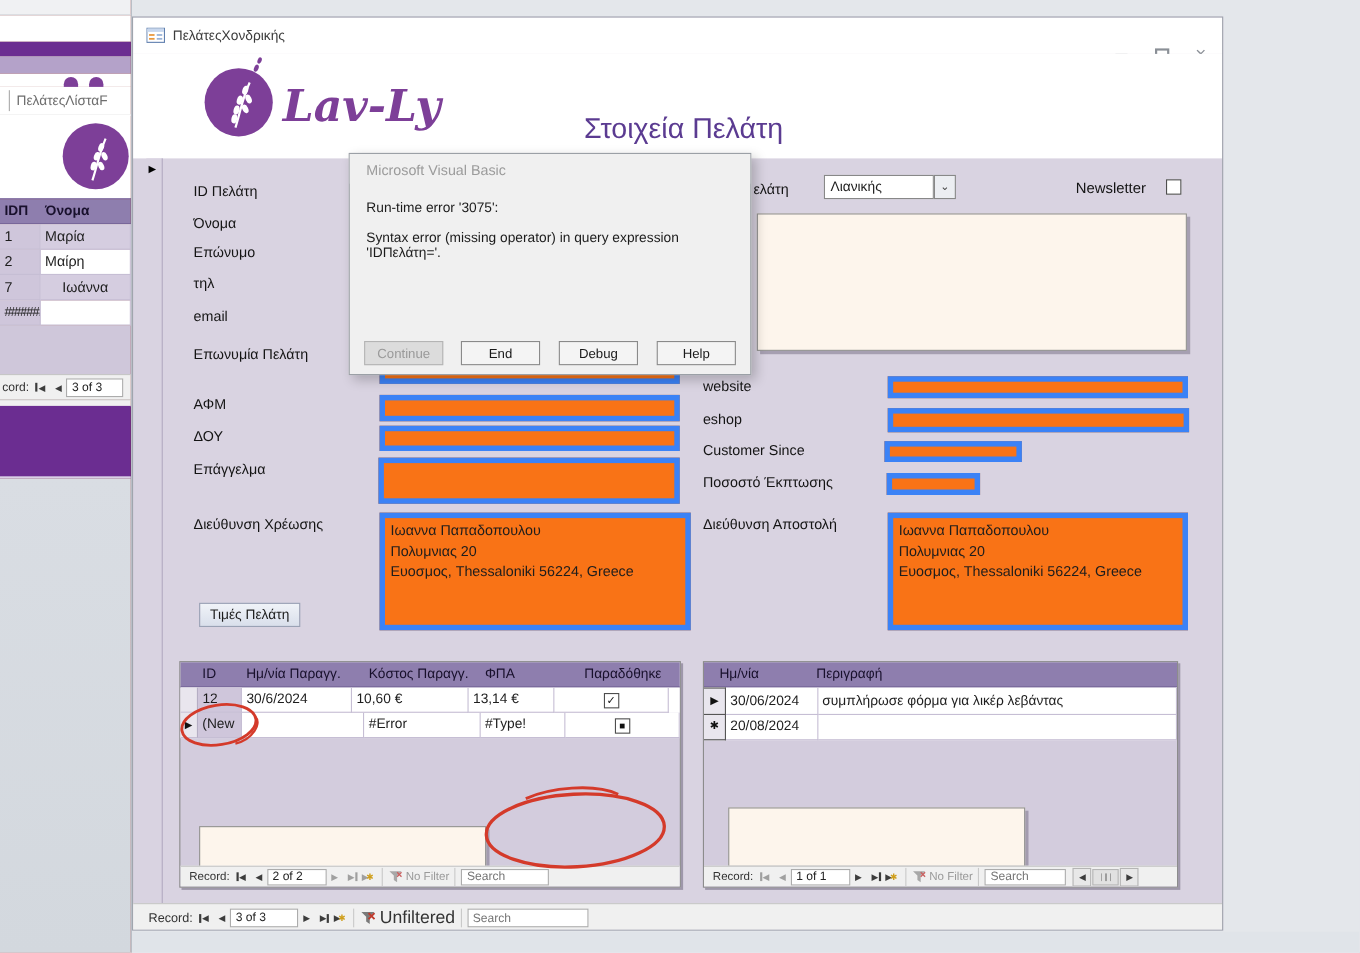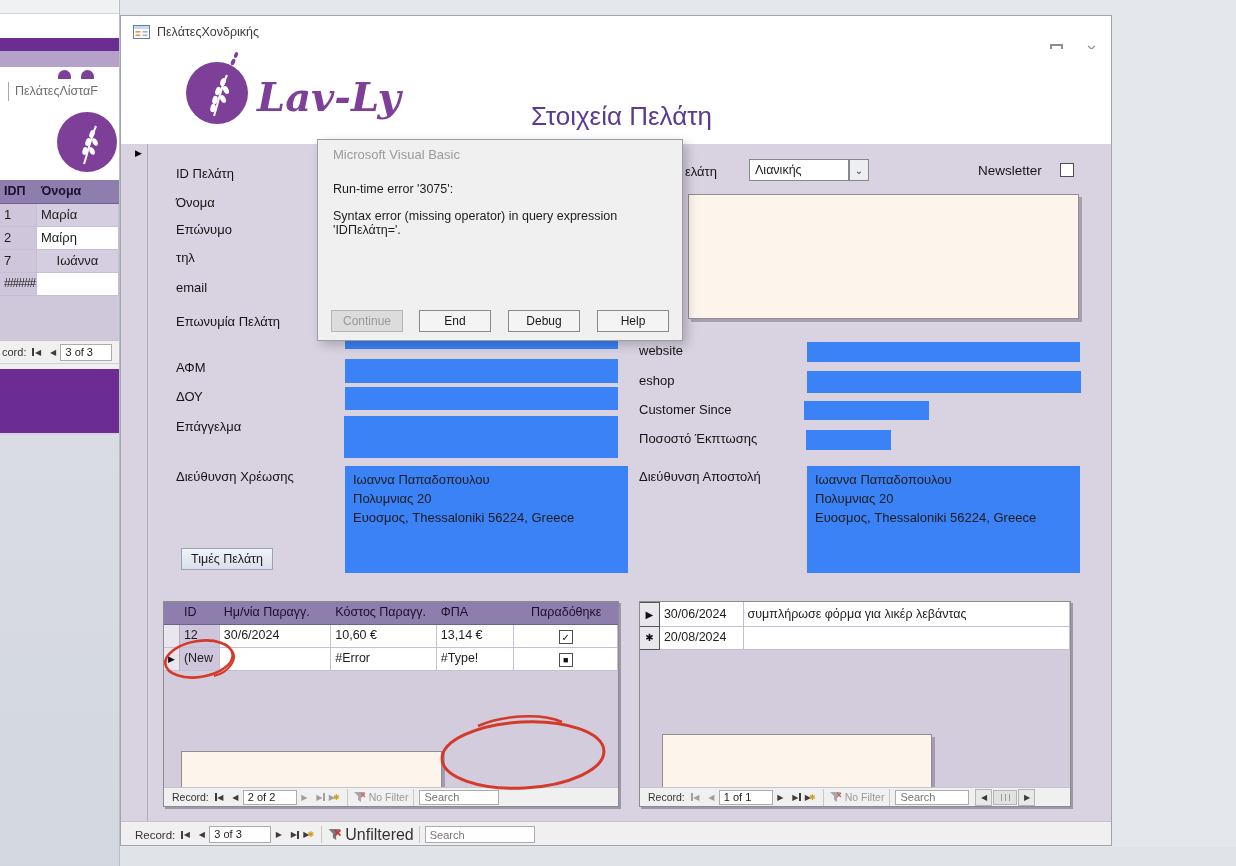--- a/index.html
+++ b/index.html
@@ -1,19 +1,19 @@
 <!DOCTYPE html>
 <html><head>
 <meta charset="utf-8">
 <style>
   html,body{margin:0;padding:0;background:#e6e9ed;font-family:"Liberation Sans",sans-serif;}
   #stage{position:relative;width:1236px;height:866px;overflow:hidden;background:#e4e7eb;}
   .abs{position:absolute;}
   .lbl{font-size:13px;color:#141414;white-space:nowrap;}
-  .inp{background:#3b82f6;border:3px solid #3b82f6;box-sizing:border-box;}
+  .inp{background:#f97316;border:5px solid #3b82f6;box-sizing:border-box;}
   .beige{background:#fdf5ec;border:1px solid #909090;box-shadow:3px 3px 0 rgba(105,96,120,.45);box-sizing:border-box;}
   .txtarea{font-size:13px;color:#1d1d1d;line-height:1.45;padding:2px 5px;white-space:pre-line;}
   
   .navbar{display:flex;align-items:center;background:#f0f0f0;border-top:1px solid #c6c6c6;font-size:11px;color:#333;box-sizing:border-box;}
   .navlabel{margin:0 4px 0 8px;color:#333;}
   .navbtn{width:15px;height:15px;line-height:15px;text-align:center;font-size:8px;color:#3c3c3c;flex:0 0 auto;}
   .navbtn.gray{color:#a0a0a0;}
   .navbtn.bar-l{background:linear-gradient(#3c3c3c,#3c3c3c) no-repeat 2px center/2px 8px;}
   .navbtn.bar-r{background:linear-gradient(#3c3c3c,#3c3c3c) no-repeat right 2px center/2px 8px;}
   .navbtn.gbar-l{background:linear-gradient(#a0a0a0,#a0a0a0) no-repeat 2px center/2px 8px;}
@@ -196,21 +196,21 @@
         <div class="hcell" style="width:16px;"></div>
         <div class="hcell" style="width:40px;">ID</div>
         <div class="hcell" style="width:112px;">Ημ/νία Παραγγ.</div>
         <div class="hcell" style="width:106px;">Κόστος Παραγγ.</div>
         <div class="hcell" style="width:78px;">ΦΠΑ</div>
         <div class="hcell" style="width:104px;text-align:center;">Παραδόθηκε</div>
       </div>
       <div class="drow" style="height:23px;">
         <div class="selcell" style="width:16px;line-height:22px;"></div>
         <div class="dcell idcell" style="width:40px;">12</div>
-        <div class="dcell" style="width:112px;">30/6/2024</div>
+        <div class="dcell" style="width:100px;">30/6/2024</div>
         <div class="dcell" style="width:106px;">10,60 €</div>
         <div class="dcell" style="width:78px;">13,14 €</div>
         <div class="dcell" style="width:104px;display:flex;justify-content:center;align-items:center;">
           <span class="cb">✓</span>
         </div>
       </div>
       <div class="drow" style="height:23px;">
         <div class="selcell" style="width:16px;line-height:22px;font-size:9px;">▶</div>
         <div class="dcell idcell" style="width:40px;">(New</div>
         <div class="dcell" style="width:112px;"></div>
@@ -234,20 +234,25 @@
             <path d="M1 1h11L8 5v6L5 9V5z" fill="#a8a8a8"></path>
             <path d="M8 2l4 4M12 2L8 6" stroke="#c96060" stroke-width="1.2"></path>
           </svg>
         <span class="filterlbl" style="color:#9a9a9a;">No Filter</span>
         <span class="navsep"></span>
         <input class="searchbox" style="width: 80px; height: 15px;" placeholder="Search">
       </div>
     </div>
 
     <div class="sheet" style="left:518px;top:585px;width:432px;height:206px;">
+      <div class="hdrrow" style="height:22px;">
+        <div class="hcell" style="width:20px;"></div>
+        <div class="hcell" style="width:84px;margin-left:-6px;padding-left:0;">Ημ/νία</div>
+        <div class="hcell" style="width:328px;">Περιγραφή</div>
+      </div>
       <div class="drow" style="height:25px;">
         <div class="selcell" style="width:20px;line-height:24px;border:1px solid #555;border-left:none;font-size:10px;">▶</div>
         <div class="dcell" style="width:84px;line-height:18px;">30/06/2024</div>
         <div class="dcell" style="width:328px;line-height:18px;">συμπλήρωσε φόρμα για λικέρ λεβάντας</div>
       </div>
       <div class="drow" style="height:23px;">
         <div class="selcell" style="width:20px;line-height:22px;border:1px solid #555;border-left:none;border-top:none;font-size:10px;">✱</div>
         <div class="dcell" style="width:84px;">20/08/2024</div>
         <div class="dcell" style="width:328px;"></div>
       </div>

